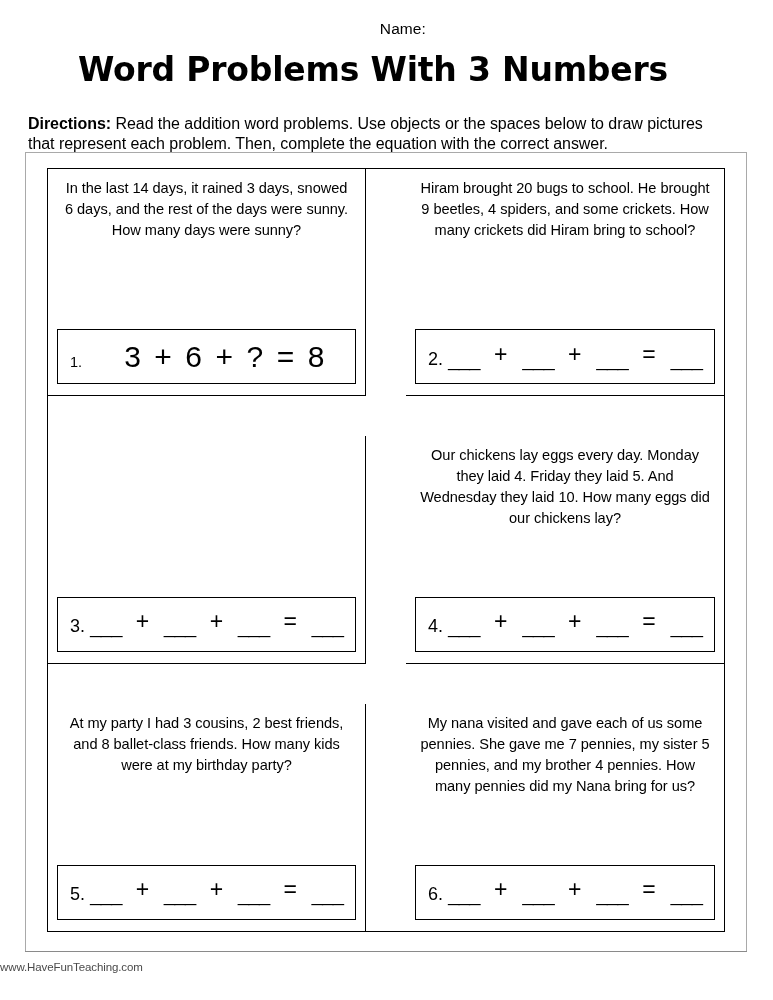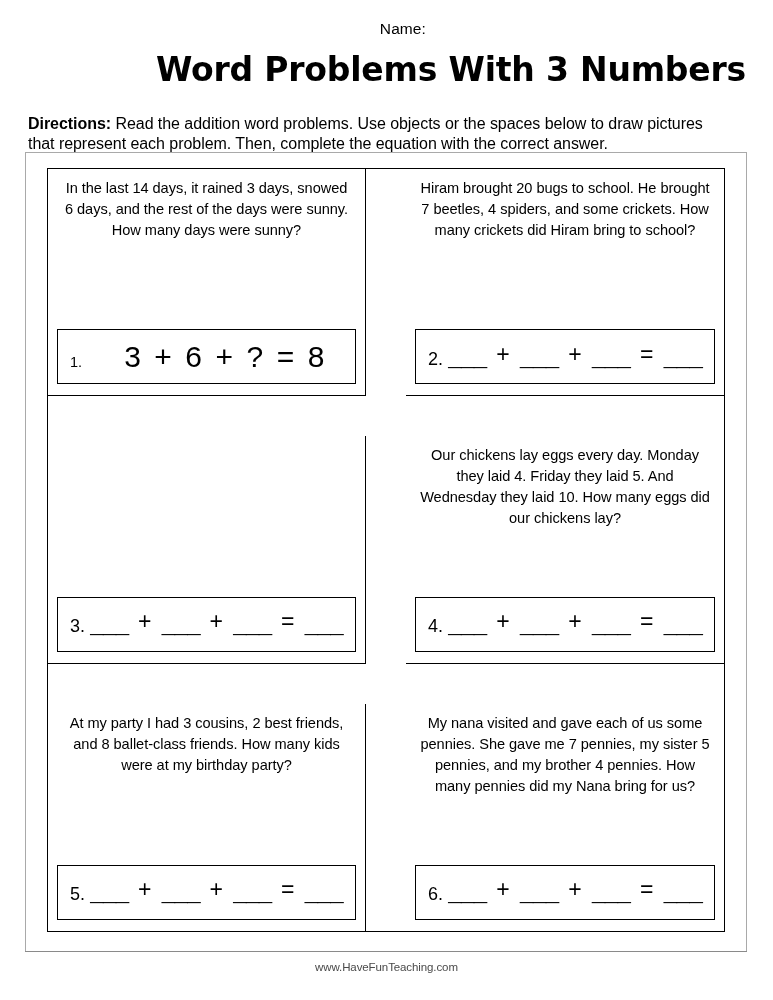--- a/index.html
+++ b/index.html
@@ -48,21 +48,21 @@
     border-bottom: 1.3px solid #585858;
     height: 1px;
   }
 
   
   .title {
     position: absolute;
     left: 0;
     top: 51px;
     width: 746px;
-    text-align: right;
+    text-align: center;
     font-size: 33px;
     line-height: 38px;
     font-weight: bold;
     letter-spacing: -0.2px;
     font-family: "DejaVu Sans", sans-serif;
   }
 
   
   .directions {
     position: absolute;
@@ -163,21 +163,21 @@
   }
   .eq-body.filled {
     font-size: 30px;
     line-height: 32px;
     justify-content: center;
     gap: 13px;
     letter-spacing: 0.5px;
     padding-left: 14px;
   }
   .eq-body .blank {
-    font-family: Liberation Mono, monospace;
+    font-family: Liberation Serif, serif;
     letter-spacing: -1px;
     position: relative;
     top: 3px;
     font-size: 23px;
   }
   .eq-body .op {
     font-size: 23px;
     position: relative;
     top: -3px;
   }
@@ -192,21 +192,21 @@
     top: 951px;
     width: 722px;
     border-top: 1.1px solid #8a8a8a;
     height: 0;
   }
   .footer {
     position: absolute;
     left: 0;
     top: 960px;
     width: 773px;
-    text-align: center;
+    text-align: left;
     font-size: 11.5px;
     line-height: 15px;
     color: #4a4a4a;
     letter-spacing: -0.1px;
   }
 </style>
 </head>
 <body>
 
 <div class="page">
@@ -236,21 +236,21 @@
           <span class="tok">6</span>
           <span class="tok">+</span>
           <span class="tok">?</span>
           <span class="tok">=</span>
           <span class="tok">8</span>
         </span>
       </div>
     </div>
 
     <div class="cell col-right">
-      <div class="prompt">Hiram brought 20 bugs to school. He brought 7 beetles, 4 spiders, and some crickets. How many crickets did Hiram bring to school?</div>
+      <div class="prompt">Hiram brought 20 bugs to school. He brought 9 beetles, 4 spiders, and some crickets. How many crickets did Hiram bring to school?</div>
       <div class="eq-box">
         <span class="eq-num">2.</span>
         <span class="eq-body">
           <span class="blank">___</span>
           <span class="op">+</span>
           <span class="blank">___</span>
           <span class="op">+</span>
           <span class="blank">___</span>
           <span class="op">=</span>
           <span class="blank">___</span>

